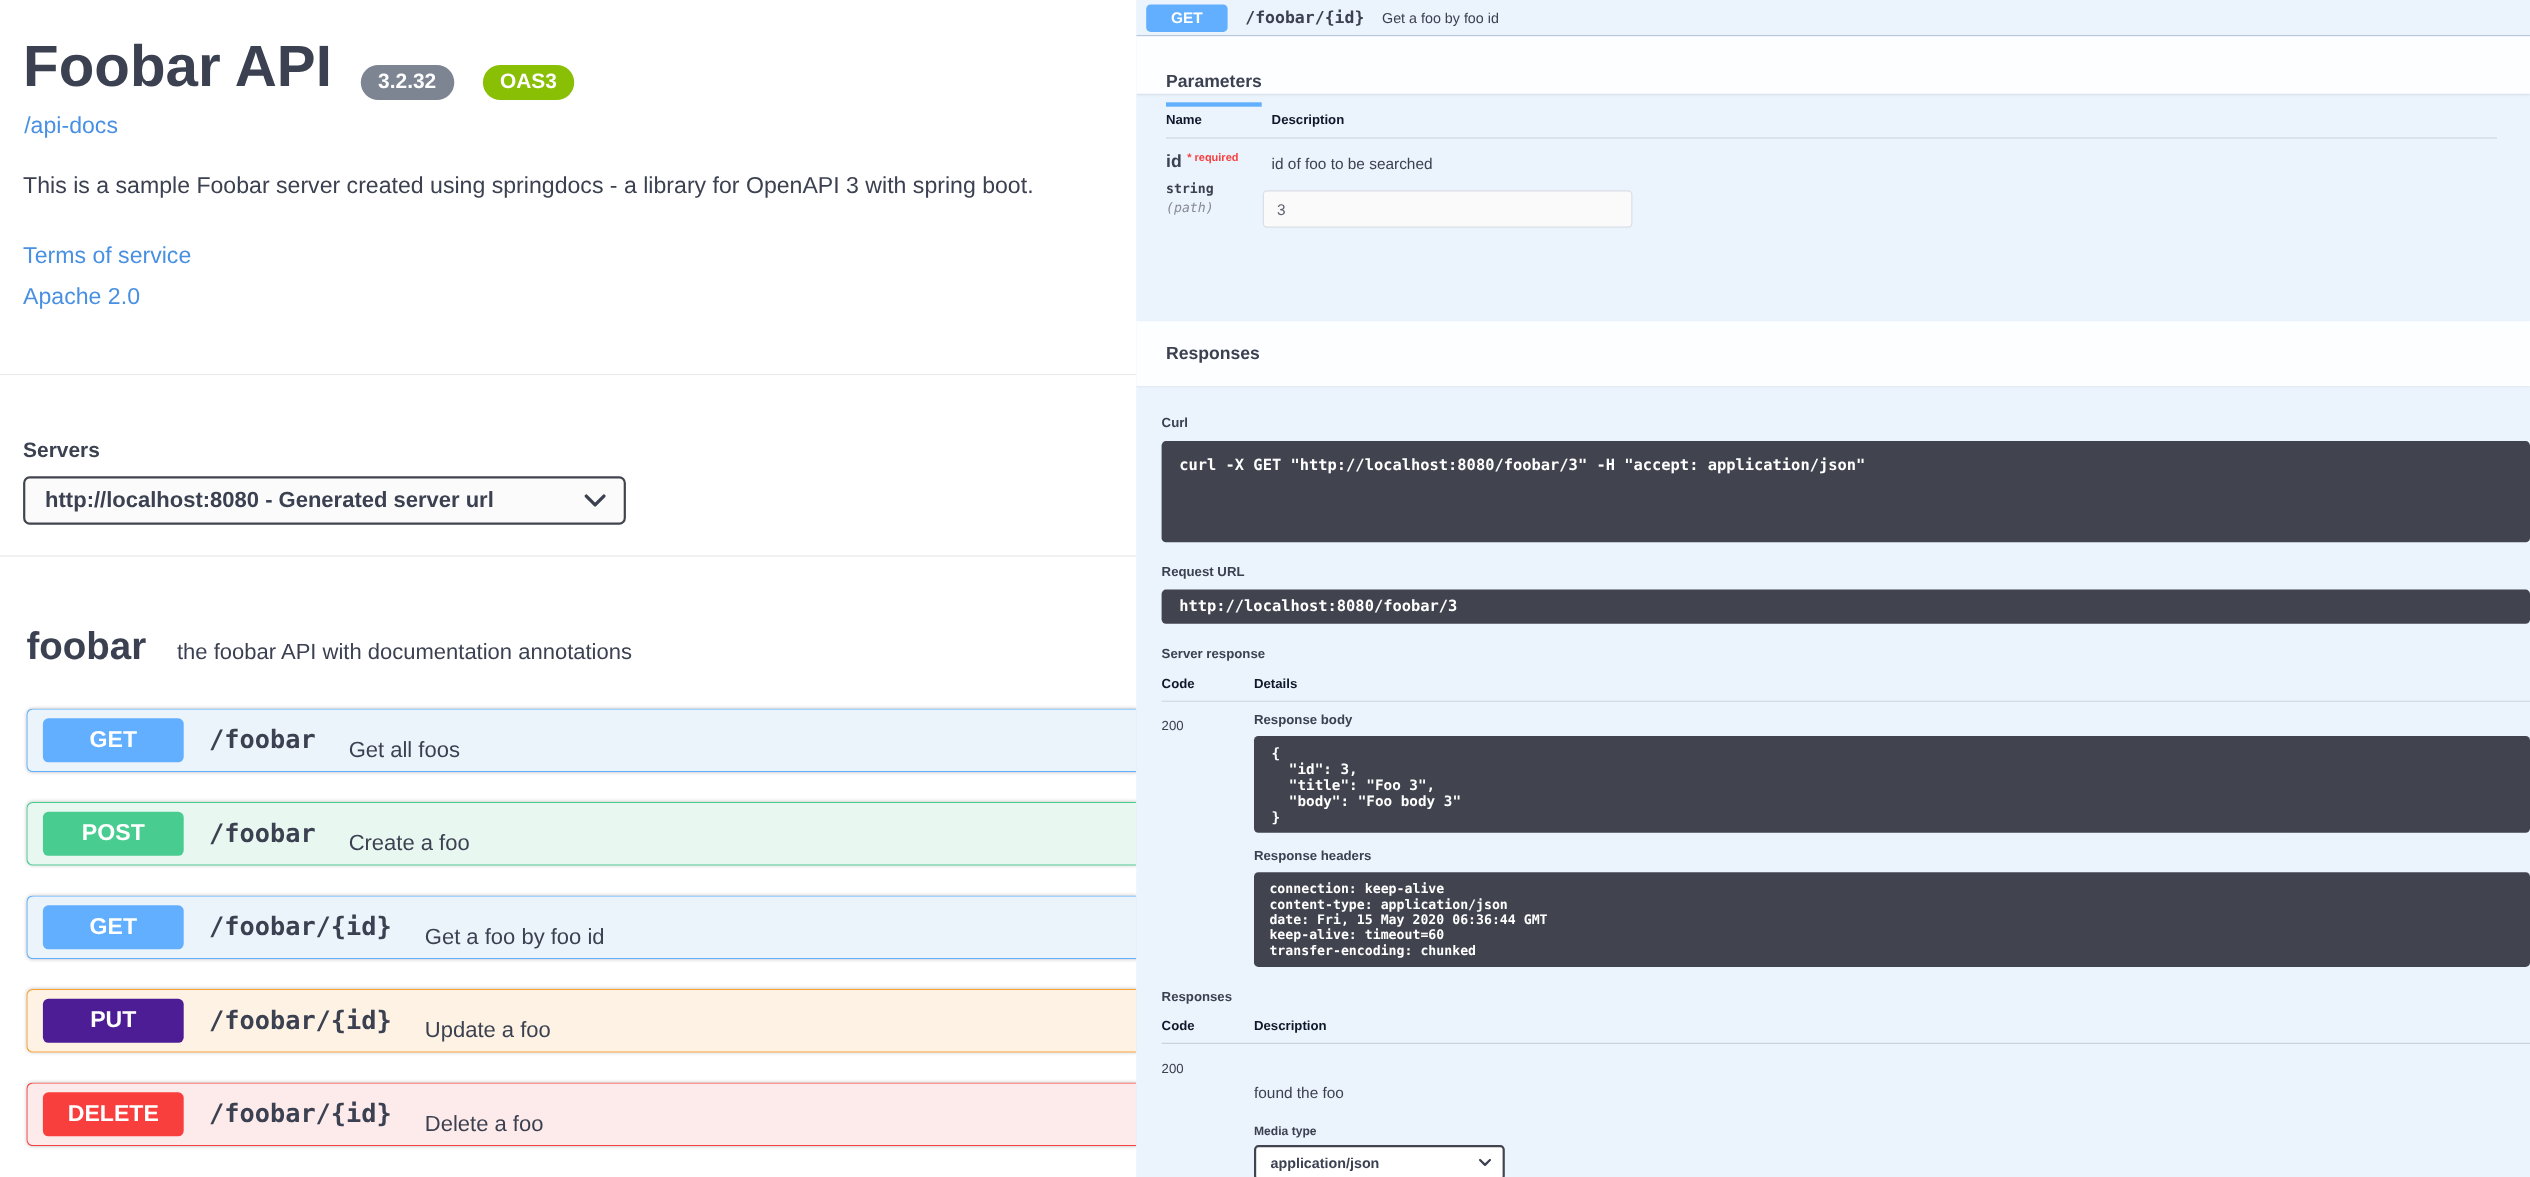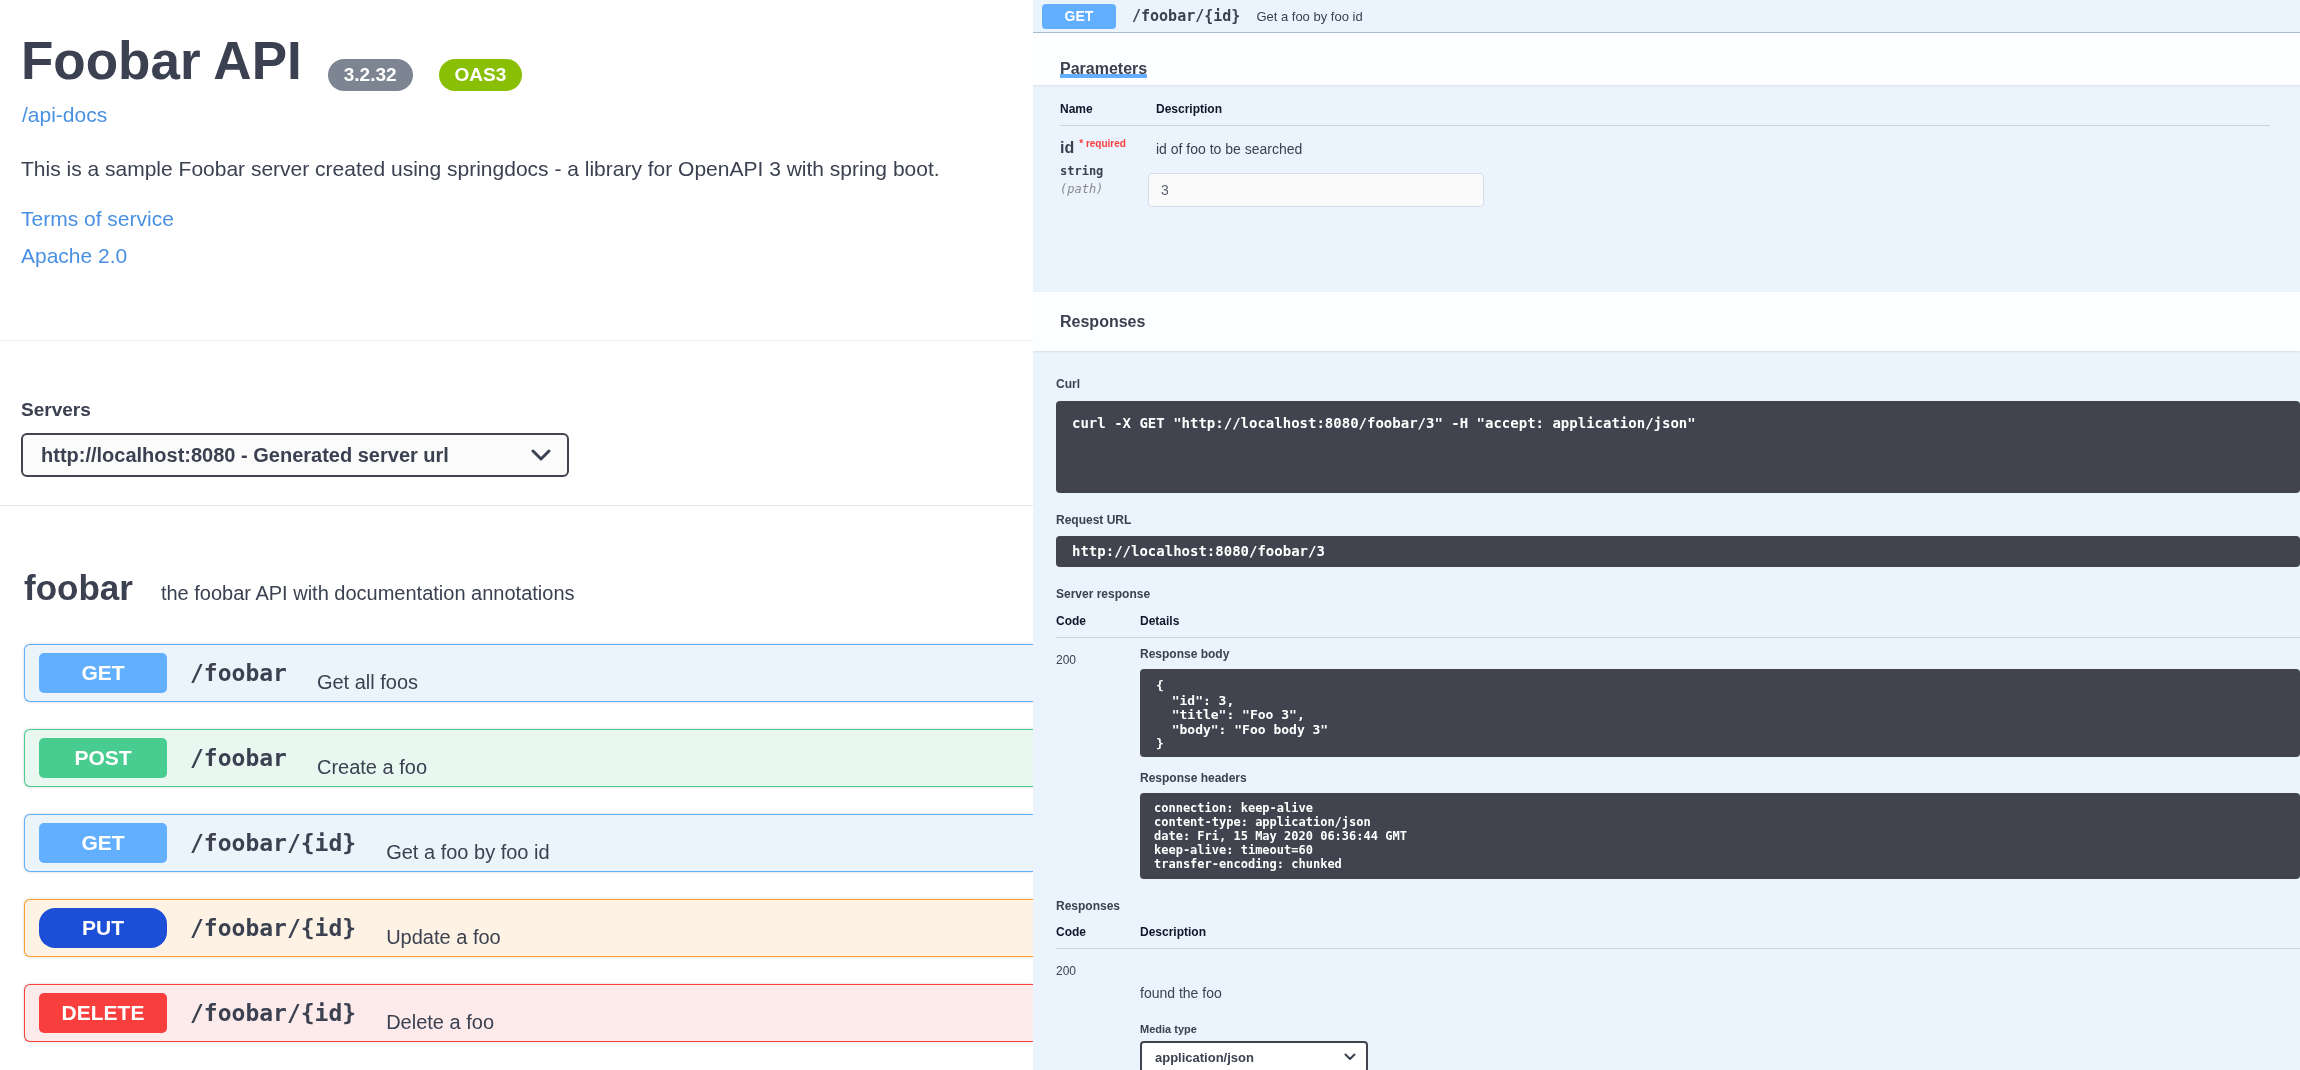--- a/index.html
+++ b/index.html
@@ -12,21 +12,21 @@
   .left-col { position:absolute; left:0; top:0; width:1033px; height:1070px; background:#fff; }
   .info-section { padding:34px 30px 0 21px; height:340px; }
   .api-title { display:flex; align-items:flex-end; gap:26px; }
   .api-title .t { font-size:53px; font-weight:bold; color:#3b4151; line-height:1.02; }
   .badge { display:inline-block; color:#fff; font-weight:bold; border-radius:57px; font-size:19px; padding:5px 16px; position:relative; top:3px; }
   .badge.version { background:#7d8492; }
   .badge.oas { background:#89bf04; }
   .link { color:#4990e2; font-size:21px; cursor:pointer; }
   .spec-link { display:inline-block; margin:15px 0 0 1px; }
   .api-desc { font-size:21px; margin-top:30px; color:#3b4151; }
-  .terms { display:block; margin-top:26px; }
+  .terms { display:block; margin-top:40px; }
   .license { display:block; margin-top:13px; }
 
   .servers-section { height:166px; border-top:1px solid #ebebeb; border-bottom:1px solid #e6e6e6; padding:58px 0 0 21px; background:#fff; }
   .servers-label { font-size:19px; font-weight:bold; display:block; margin-bottom:12px; color:#3b4151; }
   .server-select { width:548px; height:44px; border:2px solid #41444e; border-radius:6px; background:#fbfbfb; display:flex; align-items:center; justify-content:space-between; padding:0 16px 0 18px; cursor:pointer; }
   .server-select .sel-text { font-size:20px; font-weight:bold; color:#3b4151; }
 
   .tag-section { padding:62px 0 0 24px; }
   .tag-head { display:flex; align-items:baseline; gap:28px; }
   .tag-name { font-size:35px; font-weight:bold; color:#3b4151; cursor:pointer; }
@@ -34,34 +34,34 @@
   .opblocks { margin-top:36px; margin-left:-8px; padding-left:8px; }
   .opblock { display:flex; align-items:center; height:58px; border:1px solid; border-right:none; border-radius:6px 0 0 6px; margin-bottom:27px; box-shadow:0 0 3px rgba(0,0,0,.19); cursor:pointer; }
   .method-badge { min-width:128px; height:40px; margin-left:14px; border-radius:5px; color:#fff; font-weight:bold; font-size:21px; display:flex; align-items:center; justify-content:center; }
   .op-path { font-family:"DejaVu Sans Mono", monospace; font-weight:bold; font-size:23px; color:#3b4151; margin-left:23px; }
   .op-summary { font-size:20px; color:#3b4151; margin-left:30px;margin-top:18px; }
   .opblock.get    { background:#ebf3fb; border-color:#61affe; }
   .opblock.get .method-badge    { background:#61affe; }
   .opblock.post   { background:#e8f8f1; border-color:#49cc90; }
   .opblock.post .method-badge   { background:#49cc90; }
   .opblock.put    { background:#fdf2e3; border-color:#fca130; }
-  .opblock.put .method-badge    { background:#1d4ed8;border-radius:16px; }
+  .opblock.put .method-badge    { background:#4c1d95; }
   .opblock.delete { background:#fdeaea; border-color:#f93e3e; }
   .opblock.delete .method-badge { background:#f93e3e; }
 
   
   .right-col { position:absolute; left:1033px; top:0; width:1267px; height:1070px; background:#ebf3fc; overflow:hidden; }
   .op-header { height:33px; display:flex; align-items:center; gap:16px; padding-left:9px; border-bottom:1px solid rgba(90,120,160,.45); cursor:pointer; }
   .method-badge-sm { min-width:74px; height:25px; border-radius:4px; background:#61affe; color:#fff; font-weight:bold; font-size:14px; display:flex; align-items:center; justify-content:center; }
   .op-header .path { font-family:"DejaVu Sans Mono", monospace; font-weight:bold; font-size:15px; color:#3b4151; }
   .op-header .desc { font-size:13px; color:#3b4151; }
 
   .section-hd { background:rgba(255,255,255,.87); box-shadow:0 1px 2px rgba(0,0,0,.09); display:flex; align-items:center; padding-left:27px; }
   .params-hd { height:52px; }
-  .tab-item { font-size:16px; font-weight:bold; color:#3b4151; position:relative; top:10px; cursor:pointer; }
+  .tab-item { font-size:16px; font-weight:bold; color:#3b4151; position:relative; top:22px; padding-bottom:13px; cursor:pointer; }
   .tab-item::after { content:""; position:absolute; left:0; right:0; bottom:0; height:4px; background:#61affe; }
 
   .params-area { padding:17px 30px 0 27px; height:207px; }
   .param-grid { display:grid; grid-template-columns:88px 1fr; }
   .ghd, .param-grid .hd { font-size:12px; font-weight:bold; color:#0f172a; padding-bottom:9px; border-bottom:1px solid rgba(59,65,81,.18); }
   .param-grid .hd2 { padding-left:8px; }
   .param-name-cell { padding-top:13px; }
   .pname { font-size:16px; font-weight:bold; color:#3b4151; }
   .preq { font-size:10px; font-weight:bold; color:#f93e3e; margin-left:5px; vertical-align:top; position:relative; top:-1px; }
   .ptype { font-family:"DejaVu Sans Mono", monospace; font-size:12px; font-weight:bold; margin-top:7px; color:#3b4151; }

